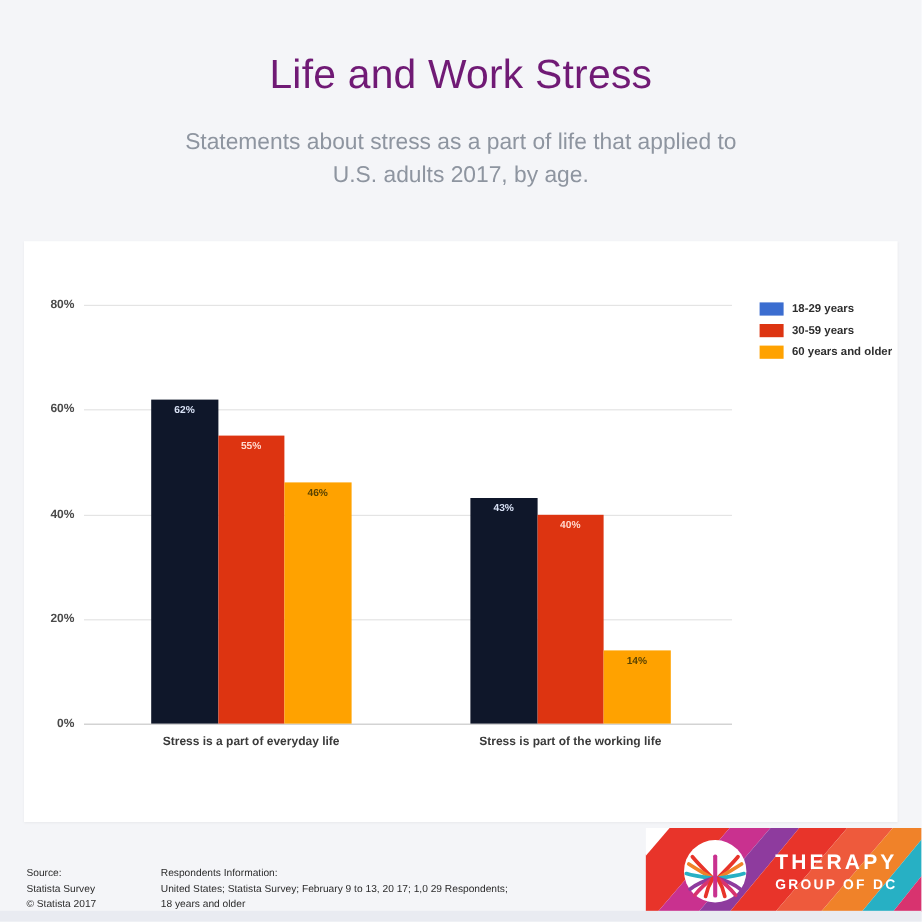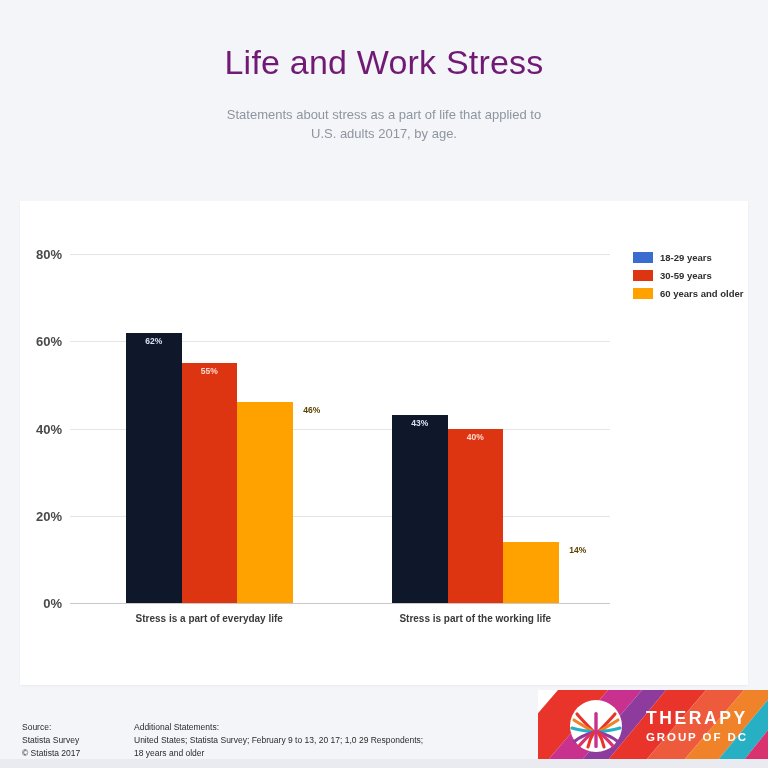--- a/index.html
+++ b/index.html
@@ -33,21 +33,21 @@
     font-size: 34px;
     font-weight: 400;
     color: #701a75;
     letter-spacing: 0.2px;
     line-height: 1.2;
     margin: 0;
   }
   .chart-subtitle {
     margin: 22px auto 0 auto;
     width: 610px;
-    font-size: 13px;
+    font-size: 19px;
     font-weight: 400;
     color: #8e95a0;
     line-height: 1.5;
   }
 
   
   .card {
     position: absolute;
     left: 20px;
     top: 201px;
@@ -73,21 +73,21 @@
     background: #e4e4e4;
   }
   .gridline.axis0 {
     background: #c9c9c9;
   }
   .ytick {
     position: absolute;
     left: 0px;
     width: 42px;
     text-align: right;
-    font-size: 13px;
+    font-size: 10px;
     font-weight: bold;
     color: #4a4a4a;
     transform: translateY(-50%);
   }
 
   .bar {
     position: absolute;
     box-sizing: border-box;
   }
   .bar-label {
@@ -98,21 +98,21 @@
     text-align: center;
     font-size: 8.5px;
     font-weight: bold;
     line-height: 1;
   }
   .bar.blue   { background: #0f172a; }
   .bar.red    { background: #dd3411; }
   .bar.orange { background: #ffa200; }
   .bar.blue   .bar-label { color: #d9e2f6; }
   .bar.red    .bar-label { color: #ffd9cf; }
-  .bar.orange .bar-label { color: #5a4300; margin-left: 47px; }
+  .bar.orange .bar-label { color: #5a4300; }
 
   .cat-label {
     position: absolute;
     text-align: left;
     font-size: 10px;
     font-weight: bold;
     color: #3a3a3a;
     white-space: nowrap;
     transform: translateX(-50%);
   }
@@ -246,21 +246,21 @@
     </div>
   </div>
 
   <div class="footer">
     <div class="footer-col footer-source">
       <span class="footer-line">Source:</span>
       <span class="footer-line">Statista Survey</span>
       <span class="footer-line">© Statista 2017</span>
     </div>
     <div class="footer-col footer-info">
-      <span class="footer-line">Additional Statements:</span>
+      <span class="footer-line">Respondents Information:</span>
       <span class="footer-line">United States; Statista Survey; February 9 to 13, 20 17; 1,0 29 Respondents;</span>
       <span class="footer-line">18 years and older</span>
     </div>
   </div>
 
   <div class="logo-block">
     <svg class="logo-svg" width="230" height="78" viewBox="0 0 230 78">
       <defs>
         <clipPath id="logoclip">
             <rect x="0" y="0" width="230" height="70"></rect>

